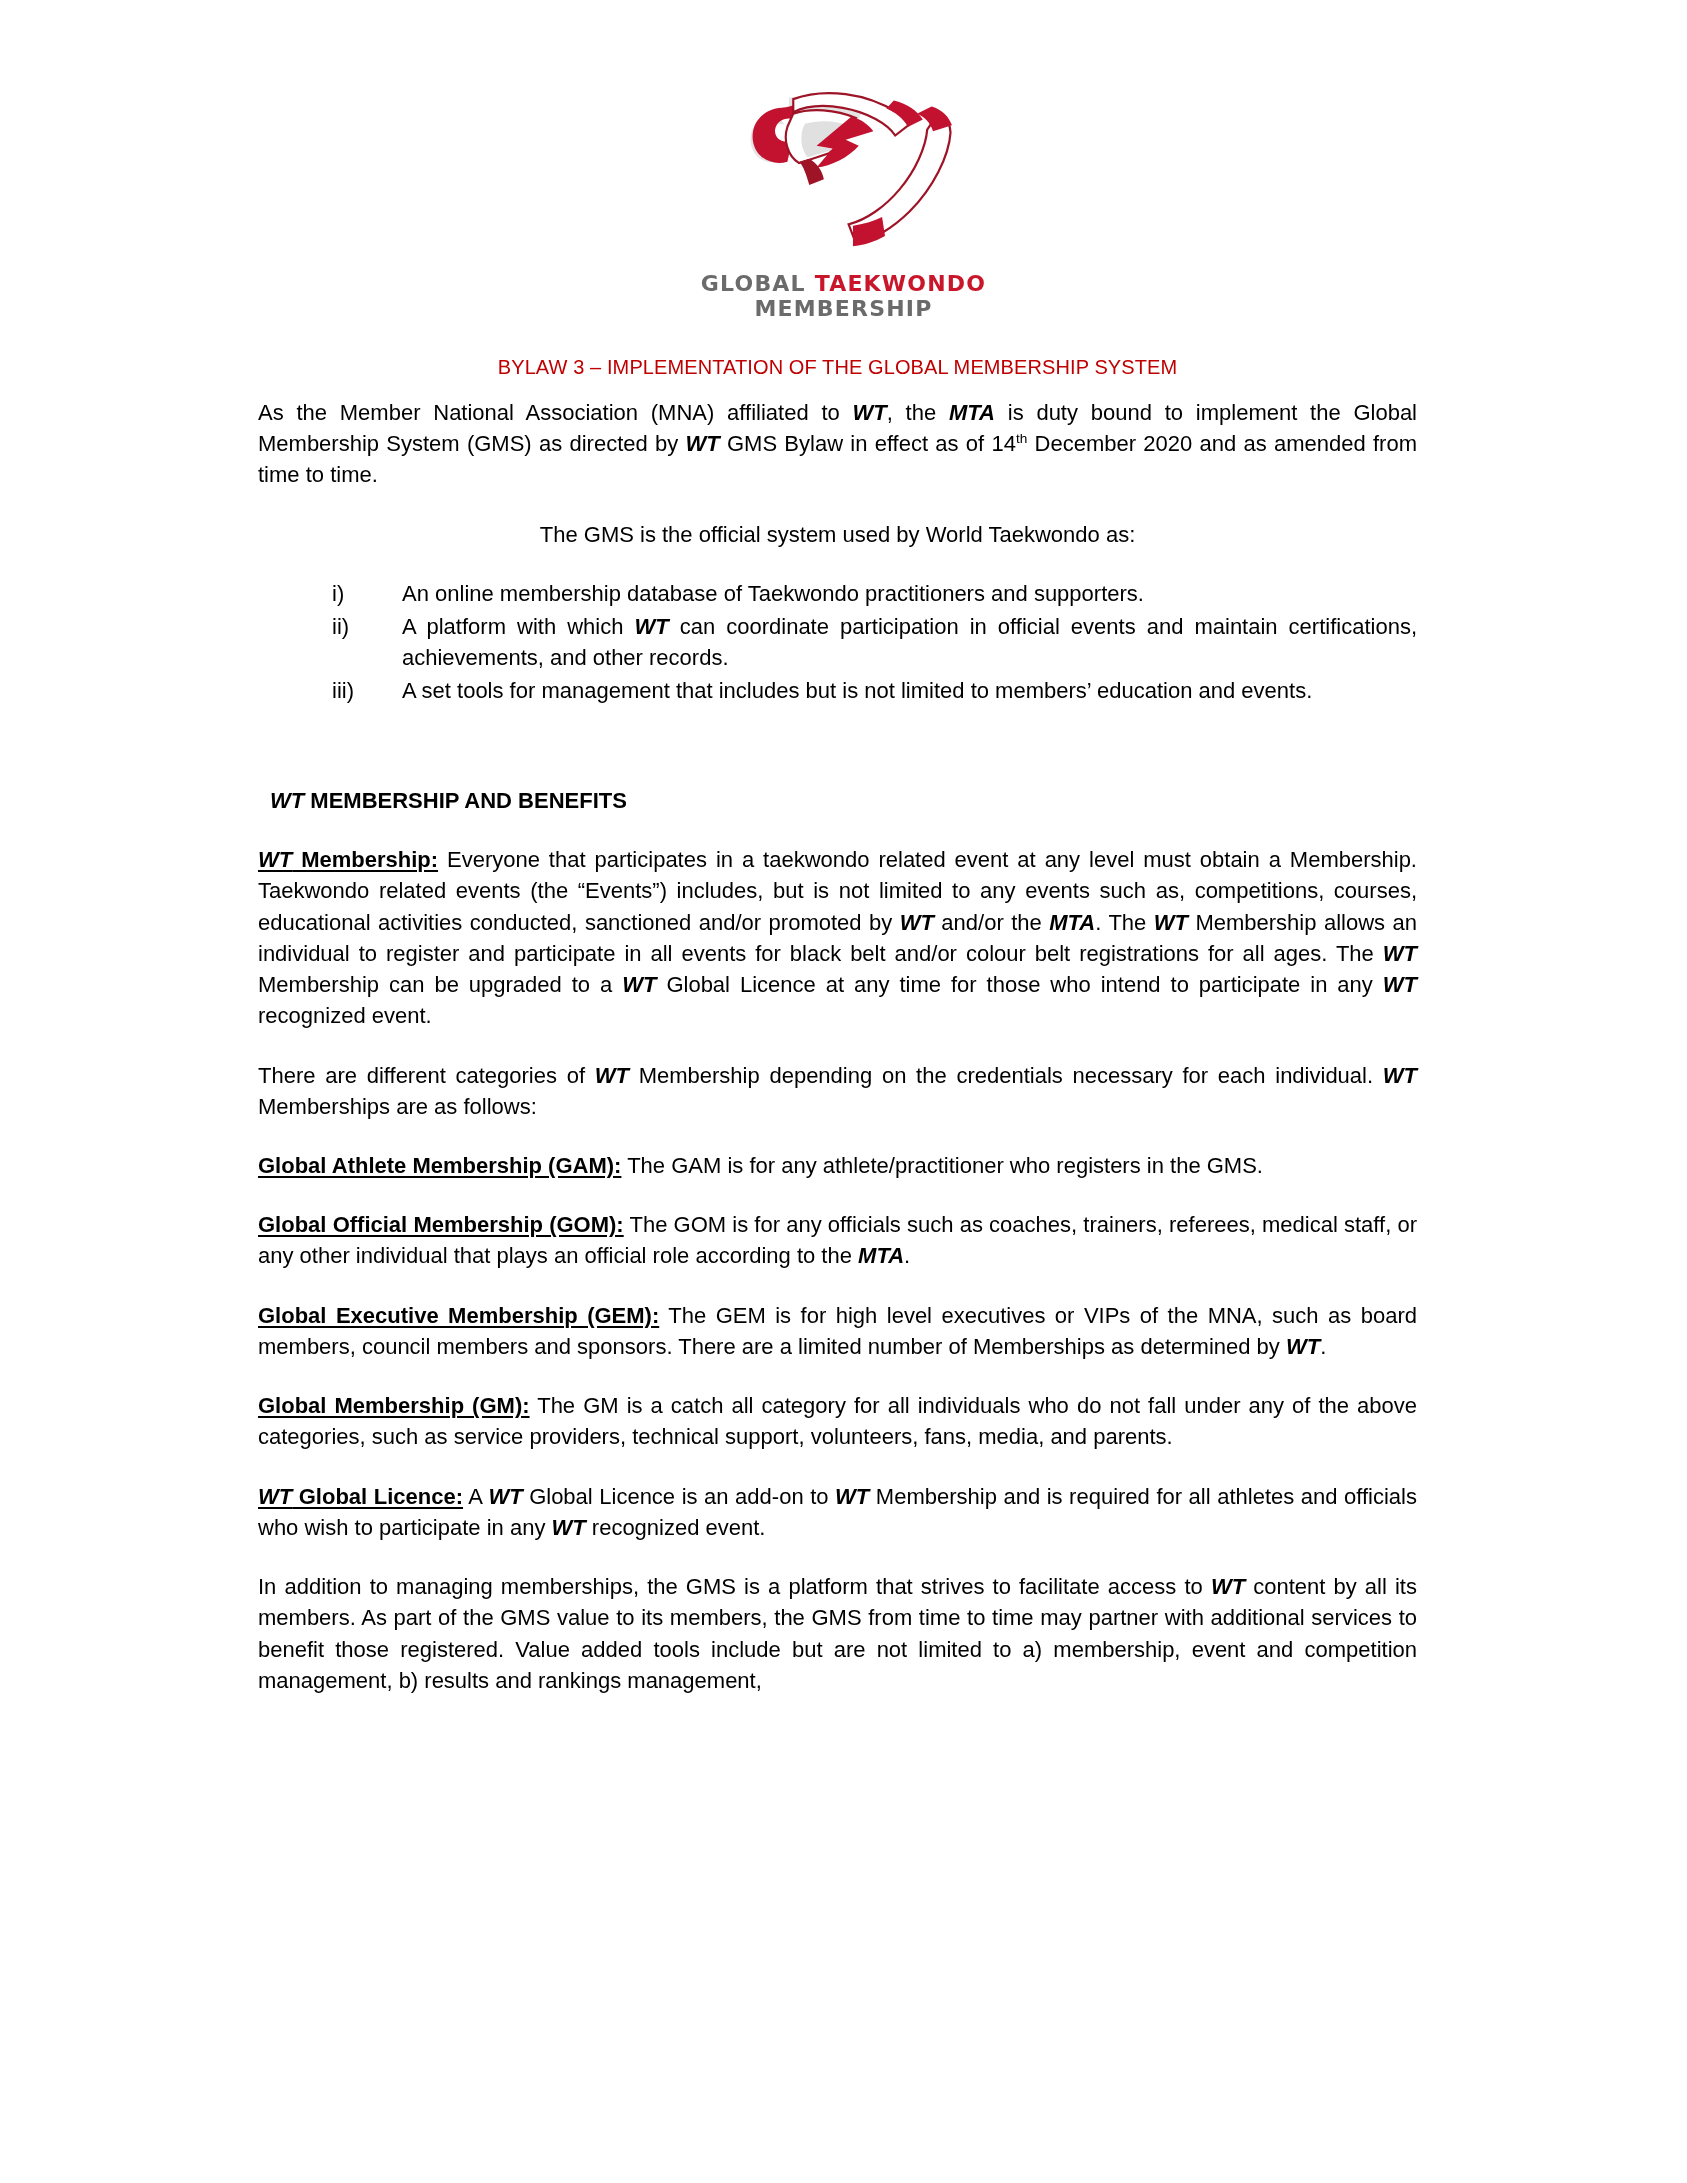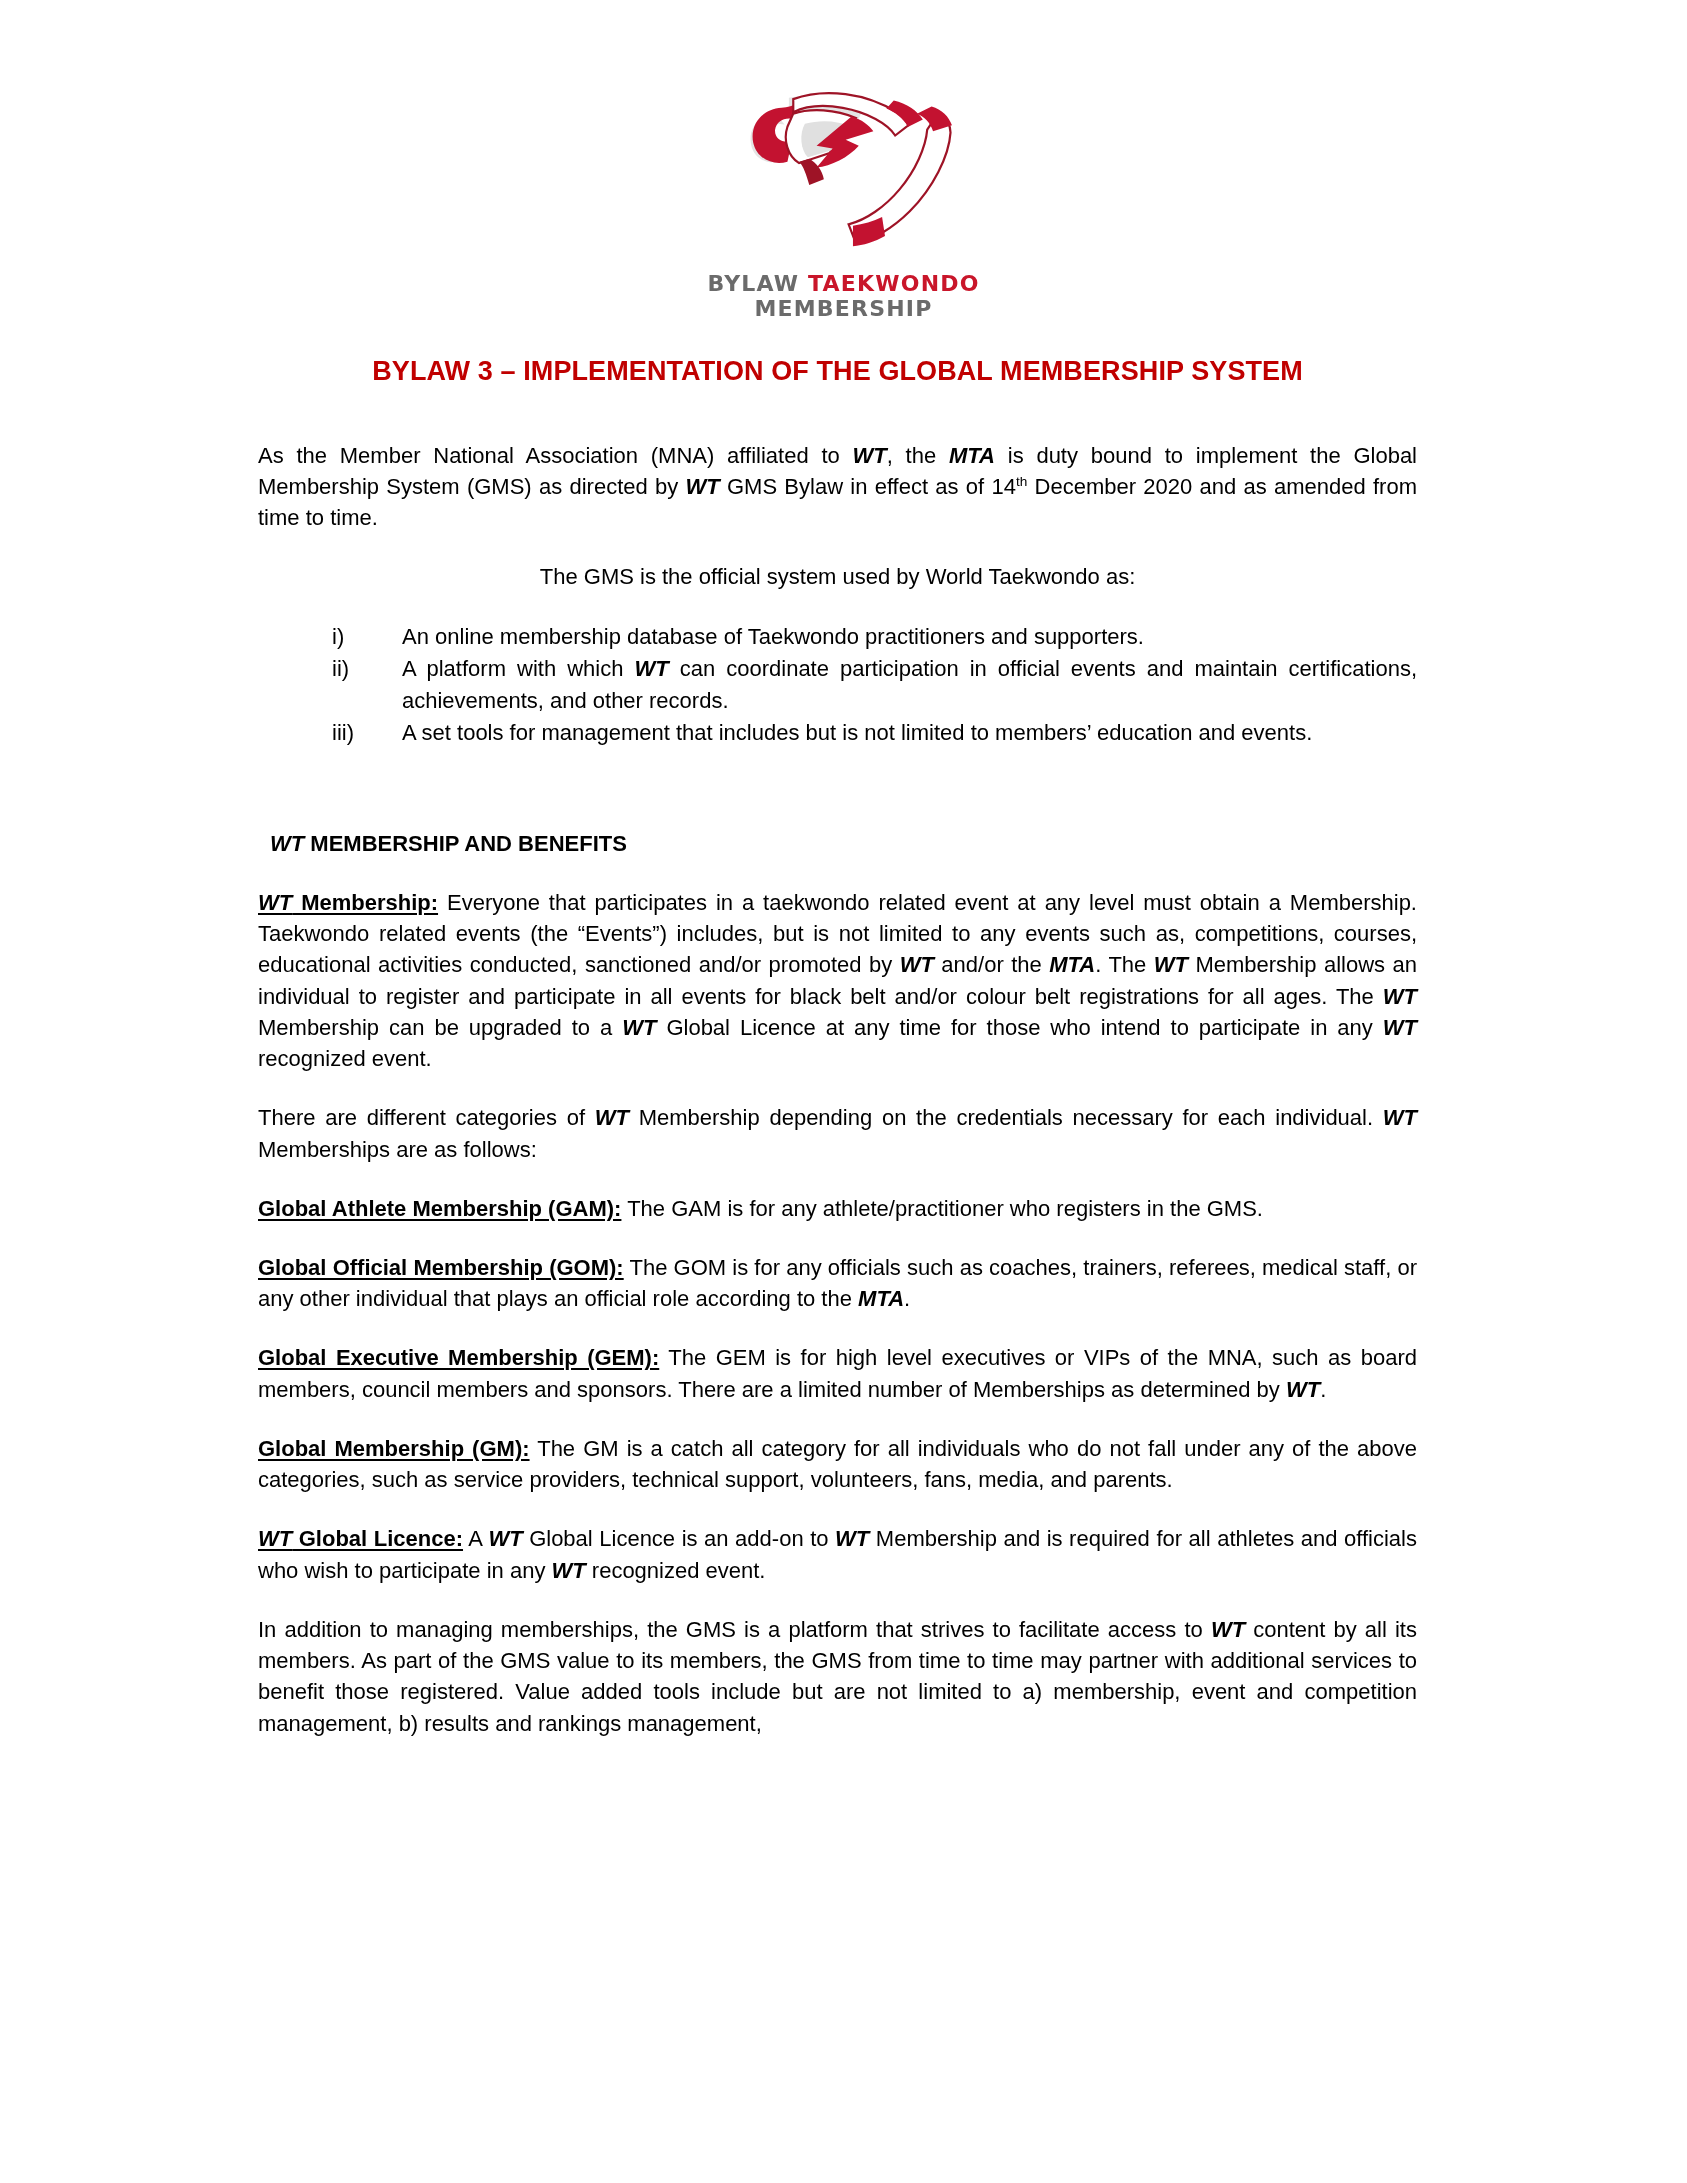--- a/index.html
+++ b/index.html
@@ -61,24 +61,24 @@
   .doc {
     position: absolute;
     left: 258px;
     top: 355px;
     width: 1159px;
   }
 
   .doc-title {
     text-align: center;
     color: #C00000;
-    font-weight: bold;
-    font-size: 27px;
+    font-weight: normal;
+    font-size: 20px;
     letter-spacing: 0.1px;
-    margin: 0 0 51px 0;
+    margin: 0 0 17px 0;
     line-height: 1.25;
   }
 
   p.para {
     margin: 0 0 28px 0;
     font-size: 22px;
     line-height: 1.42;
     text-align: justify;
     text-justify: inter-word;
     hyphens: none;
@@ -159,21 +159,21 @@
 
         <path d="M118 100 C128 106 136 116 138 128 L118 136 C114 122 110 110 104 104 Z" fill="#9e1326"></path>
 
         <path d="M296 36 C306 44 312 54 312 64 C310 96 288 140 256 172 C232 196 204 212 182 216 L172 190 C196 184 222 166 242 142 C264 116 278 84 280 60 Z" fill="#ffffff" stroke="#9e1326" stroke-width="3"></path>
         <path d="M286 28 C300 32 310 42 314 54 L288 62 C284 50 276 42 266 38 Z" fill="#C31230"></path>
         <path d="M178 192 C192 190 206 186 218 180 L222 206 C208 214 192 219 178 220 Z" fill="#C31230"></path>
       </svg>
     </div>
     <div class="logo-wordmark">
       <div class="logo-line1">
-        <span class="wm-malta">BYLAW </span><span class="wm-taekwondo">TAEKWONDO</span>
+        <span class="wm-malta">GLOBAL </span><span class="wm-taekwondo">TAEKWONDO</span>
       </div>
       <div class="logo-line2">MEMBERSHIP</div>
     </div>
   </div>
 
   <div class="doc">
 
     <h1 class="doc-title">BYLAW 3 – IMPLEMENTATION OF THE GLOBAL MEMBERSHIP SYSTEM</h1>
 
     <p class="para"><span>As the Member National Association (MNA) affiliated to </span><span class="wt">WT</span><span>, the </span><span class="wt">MTA</span><span> is duty bound to implement the Global Membership System (GMS) as directed by </span><span class="wt">WT</span><span> GMS Bylaw in effect as of 14</span><sup>th</sup><span> December 2020 and as amended from time to time.</span></p>

